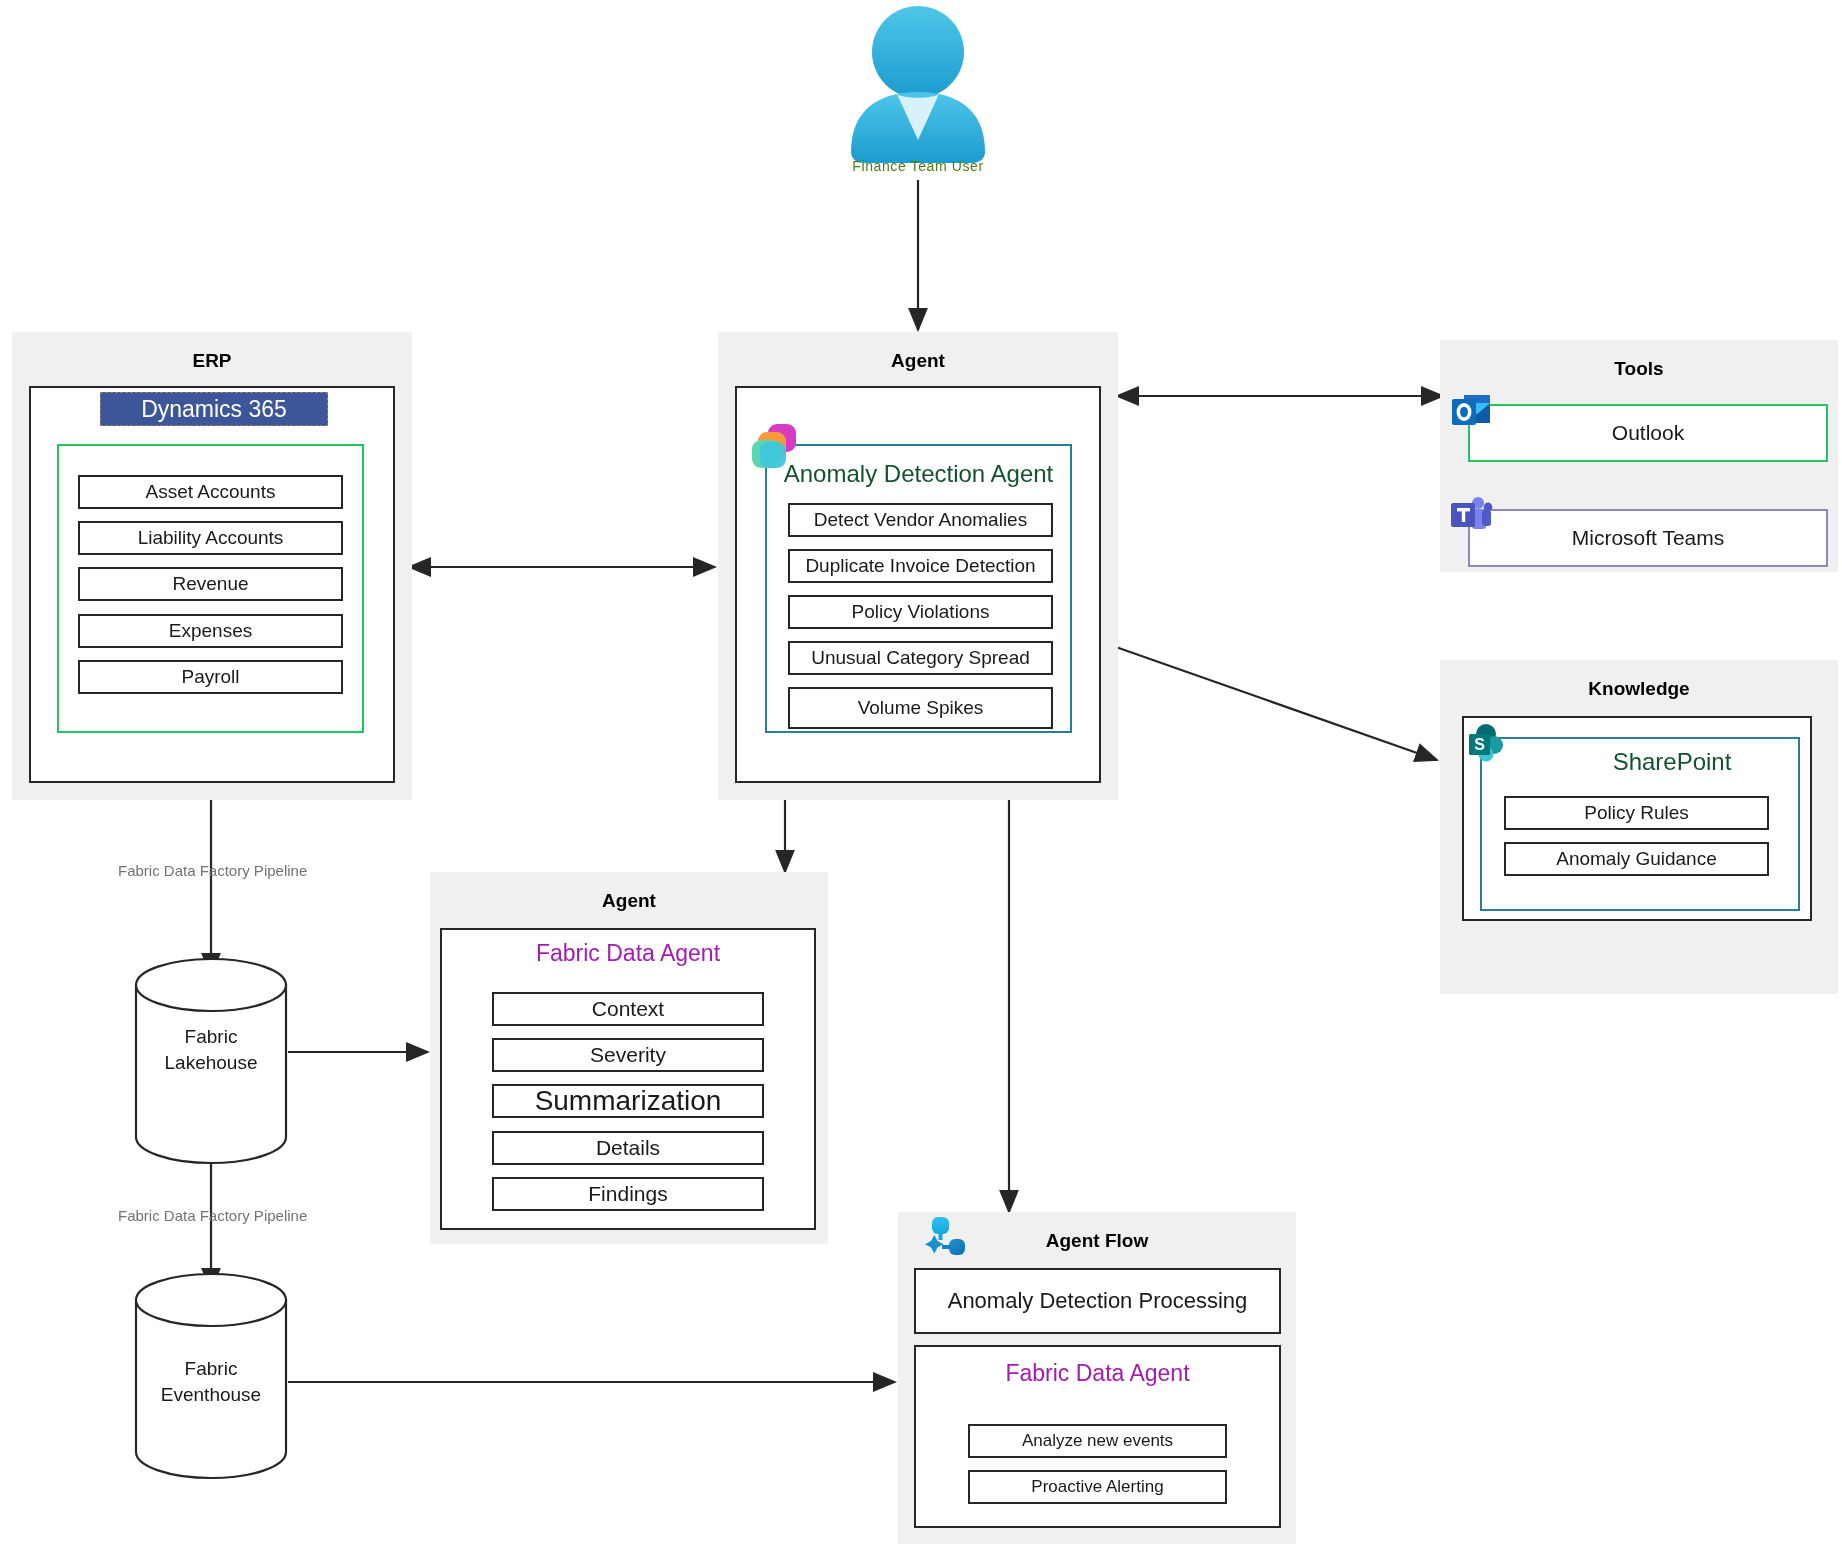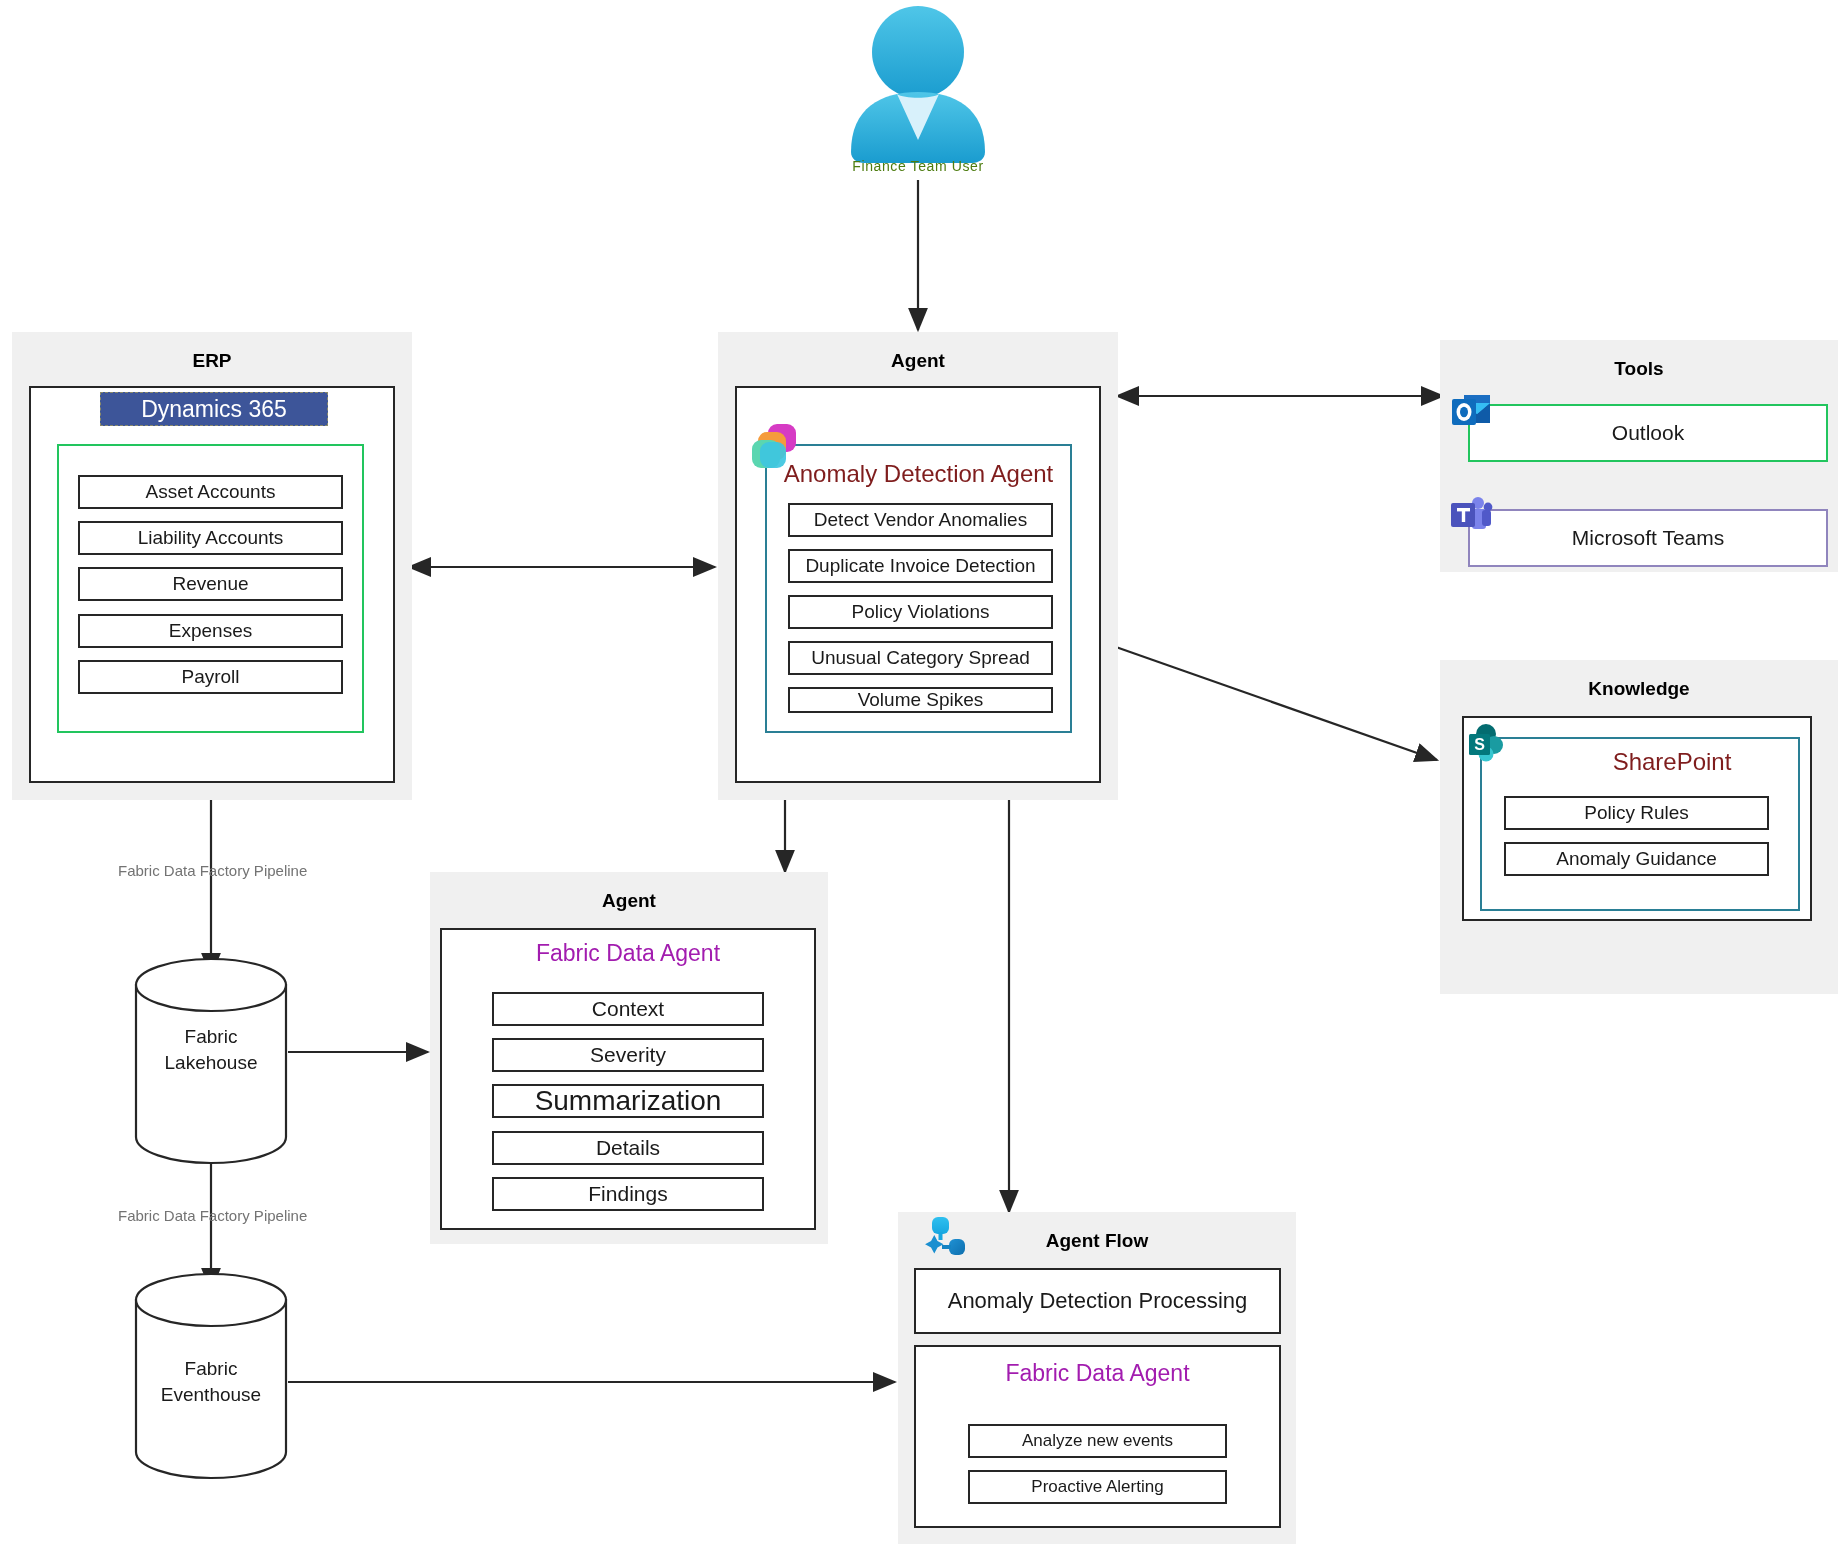--- a/index.html
+++ b/index.html
@@ -19,21 +19,21 @@
   .box-purple{background:#ffffff;border:2px solid #9085bd;}
 
   
   .chip{background:#ffffff;border:2px solid #262626;display:flex;
         align-items:center;justify-content:center;font-size:19px;color:#1a1a1a;
         text-align:center;line-height:1.1;}
   .chip.sm{font-size:17px;}
 
   .label-center{display:flex;align-items:center;justify-content:center;
                 text-align:center;}
-  .title-teal{color:#7f1d1d;font-size:24px;text-align:center;}
+  .title-teal{color:#14532d;font-size:24px;text-align:center;}
   .title-black{color:#a21caf;font-size:23px;text-align:center;}
 
   .dyn365{background:#3d5599;color:#ffffff;border:1px dashed #8a8a6a;
           font-size:23px;display:flex;align-items:center;justify-content:center;}
 
   .edge-label{font-size:15px;color:#737373;white-space:nowrap;}
   .node-caption{font-size:14px;color:#4d7c0f;text-align:center;white-space:nowrap;letter-spacing:.6px;}
 
   svg.layer{position:absolute;left:0;top:0;width:1842px;height:1552px;
             pointer-events:none;}
@@ -132,21 +132,21 @@
   <rect x="20" y="4" width="28" height="28" rx="9" fill="#d63bc4"></rect>
   <rect x="10" y="12" width="28" height="28" rx="9" fill="#f59b3c"></rect>
   <rect x="4" y="20" width="28" height="28" rx="9" fill="#5ad6b0"></rect>
   <rect x="12" y="22" width="26" height="26" rx="9" fill="#3ec6e0" opacity="0.92"></rect>
 </svg>
 
 <div class="abs chip" style="left:788px;top:503px;width:265px;height:34px;">Detect Vendor Anomalies</div>
 <div class="abs chip" style="left:788px;top:549px;width:265px;height:34px;">Duplicate Invoice Detection</div>
 <div class="abs chip" style="left:788px;top:595px;width:265px;height:34px;">Policy Violations</div>
 <div class="abs chip" style="left:788px;top:641px;width:265px;height:34px;">Unusual Category Spread</div>
-<div class="abs chip" style="left:788px;top:687px;width:265px;height:26px;">Volume Spikes</div>
+<div class="abs chip" style="left:788px;top:687px;width:265px;height:42px;">Volume Spikes</div>
 
 <div class="abs panel" style="left:1440px;top:340px;width:398px;height:232px;">
   <div class="panel-title" style="top:18px;">Tools</div>
 </div>
 <div class="abs box-blue label-center" style="left:1468px;top:404px;width:360px;height:58px;font-size:21px;">Outlook</div>
 <svg class="abs" style="left:1448px;top:389px;width:46px;height:46px;" viewBox="0 0 46 46">
   <rect x="16" y="6" width="26" height="10" fill="#1b6ec2"></rect>
   <rect x="16" y="14" width="26" height="20" fill="#28a8ea"></rect>
   <path d="M16,14 L29,25 L42,14 L42,34 L16,34 Z" fill="#0f5ba8"></path>
   <path d="M16,14 L42,14 L29,25 Z" fill="#35bdf4"></path>

